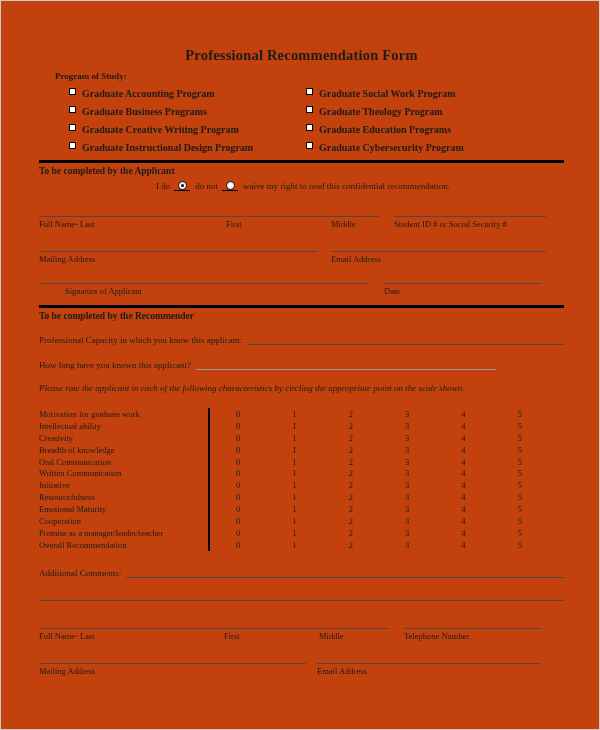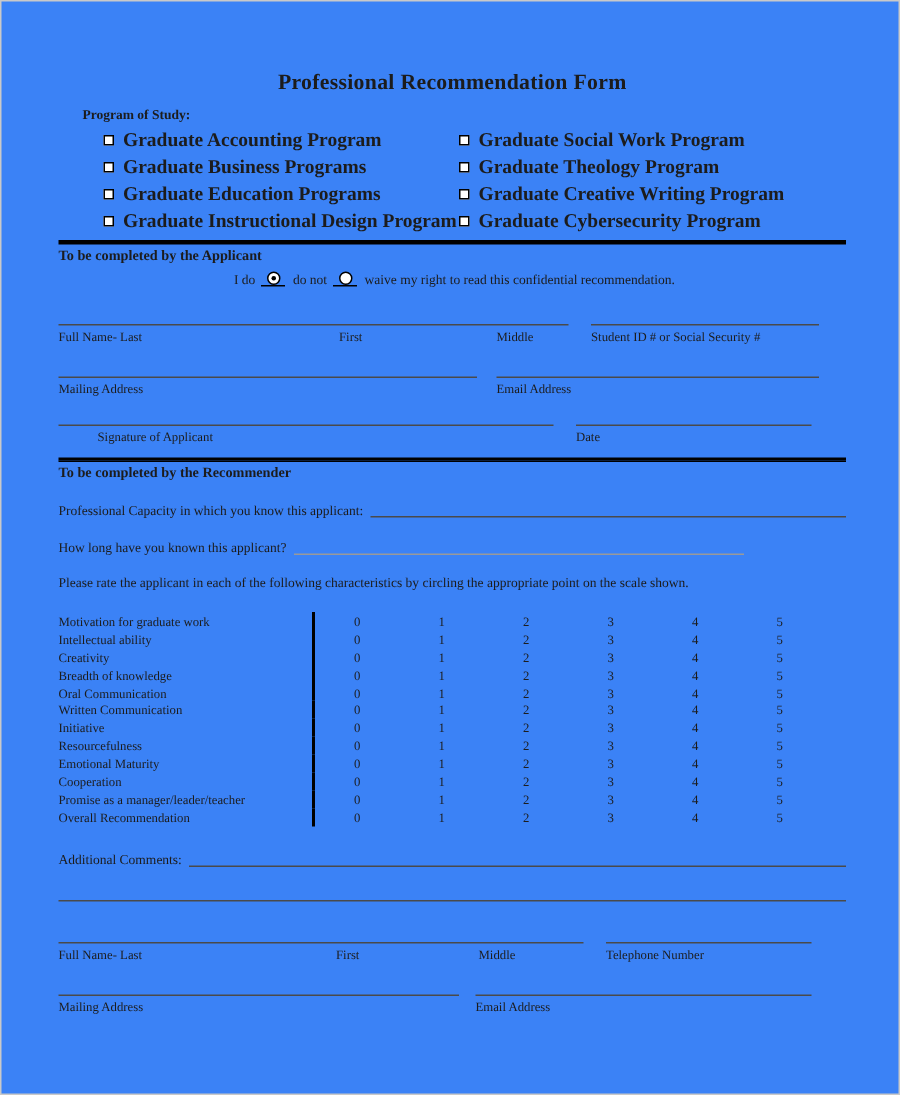--- a/index.html
+++ b/index.html
@@ -1,30 +1,30 @@
 <!DOCTYPE html>
 <html><head>
 <meta charset="utf-8">
 <style>
   * { margin:0; padding:0; box-sizing:border-box; }
   html,body { background:#fff; }
   body { font-family:"Liberation Serif","DejaVu Serif",serif; color:#1c1c1c; }
   .page {
     position:relative; width:600px; height:730px;
-    background:#3b82f6; border:1px solid #c9c9c9; overflow:hidden;
+    background:#c2410c; border:1px solid #c9c9c9; overflow:hidden;
   }
   .content { padding:0 35px 0 38px; }
 
   
   .title { margin-top:46px; text-align:center; font-size:14.5px; font-weight:bold; letter-spacing:.2px; }
 
   
   .pos-label { margin-top:7px; font-size:9px; font-weight:bold;margin-left:16px; }
   .pos-grid { margin-left:30px; margin-top:3px; display:grid; grid-template-columns:237px auto; grid-auto-rows:18px; align-items:center; }
-  .pos-item { display:flex; align-items:center; font-size:13px; font-weight:bold; }
+  .pos-item { display:flex; align-items:flex-start; font-size:10px; font-weight:bold; }
   .cbx { display:inline-block; width:7px; height:7px; border:1px solid #000; margin-right:6px; flex:0 0 auto; background:#fff; }
 
   
   .rule-dbl { margin-top:4px; height:2px; border-top:2.2px solid #000; border-bottom:1px solid #000; }
   .rule-dbl2 { margin-top:8px; height:2px; border-top:2.2px solid #000; border-bottom:1px solid #000; }
 
   .sec-head { margin-top:3px; font-size:9.5px; font-weight:bold; }
 
   
   .waiver { margin-top:5px; margin-left:117px; font-size:9px; display:flex; align-items:center; }
@@ -81,25 +81,25 @@
       <div class="pos-item">
         <span class="cbx"></span>
         <span>Graduate Business Programs</span>
       </div>
       <div class="pos-item">
         <span class="cbx"></span>
         <span>Graduate Theology Program</span>
       </div>
       <div class="pos-item">
         <span class="cbx"></span>
+        <span>Graduate Creative Writing Program</span>
+      </div>
+      <div class="pos-item">
+        <span class="cbx"></span>
         <span>Graduate Education Programs</span>
-      </div>
-      <div class="pos-item">
-        <span class="cbx"></span>
-        <span>Graduate Creative Writing Program</span>
       </div>
       <div class="pos-item">
         <span class="cbx"></span>
         <span>Graduate Instructional Design Program</span>
       </div>
       <div class="pos-item">
         <span class="cbx"></span>
         <span>Graduate Cybersecurity Program</span>
       </div>
     </div>
@@ -161,21 +161,21 @@
     <div class="qline" style="margin-top:14px;">
       <span>Professional Capacity in which you know this applicant:</span>
       <span class="fill"></span>
     </div>
 
     <div class="qline" style="margin-top:15px;align-items:center;">
       <span>How long have you known this applicant?</span>
       <span class="fill-fixed"></span>
     </div>
 
-    <div class="instruction" style="margin-top:13px;">Please rate the applicant in each of the following characteristics by circling the appropriate point on the scale shown.</div>
+    <div class="instruction" style="margin-top:13px;font-style:italic;">Please rate the applicant in each of the following characteristics by circling the appropriate point on the scale shown.</div>
 
     <div class="rtable" style="margin-top:2px;">
       <div class="thead">
         <div class="spacer"></div>
       </div>
       <div>
 
           <div class="trow">
             <div class="tlabel">Motivation for graduate work</div>
             <div class="tnums">

